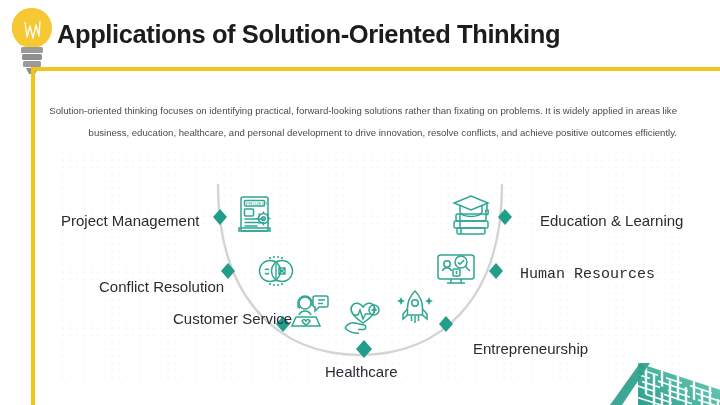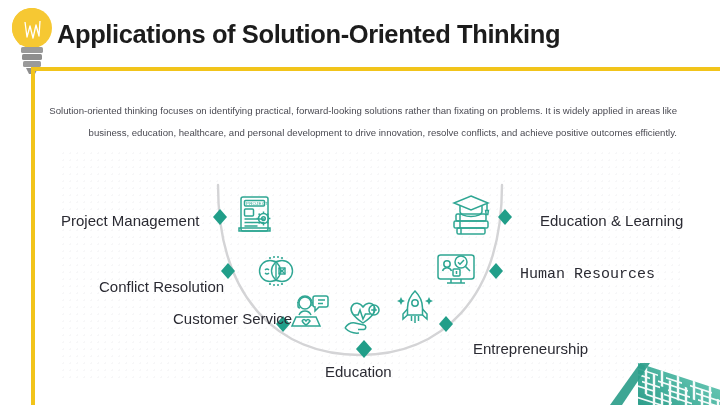--- a/index.html
+++ b/index.html
@@ -164,21 +164,21 @@
       <path d="M364 340 l8 9 l-8 9 l-8 -9 Z"></path>
       <path d="M446 316 l7 8 l-7 8 l-7 -8 Z"></path>
       <path d="M496 263 l7 8 l-7 8 l-7 -8 Z"></path>
       <path d="M505 209 l7 8 l-7 8 l-7 -8 Z"></path>
     </g>
   </svg>
 
   <div class="node-label lbl-left  lbl-project">Project Management</div>
   <div class="node-label lbl-left  lbl-conflict">Conflict Resolution</div>
   <div class="node-label lbl-left  lbl-customer">Customer Service</div>
-  <div class="node-label         lbl-healthcare">Education</div>
+  <div class="node-label         lbl-healthcare">Healthcare</div>
   <div class="node-label lbl-right lbl-entrepre">Entrepreneurship</div>
   <div class="node-label lbl-right lbl-hr">Human Resources</div>
   <div class="node-label lbl-right lbl-education">Education &amp; Learning</div>
 
   <svg class="node-icon ic-project" viewBox="0 0 46 46">
     <g fill="none" stroke="#2FA693" stroke-width="1.5">
       <rect x="8" y="5" width="27" height="34" rx="2"></rect>
       <rect x="11.5" y="8.5" width="20" height="5.5" rx="1"></rect>
       <rect x="11.5" y="17" width="9" height="7" rx="1"></rect>
       <path d="M11.5 27 h20 M11.5 30.5 h20 M11.5 34 h13"></path>

